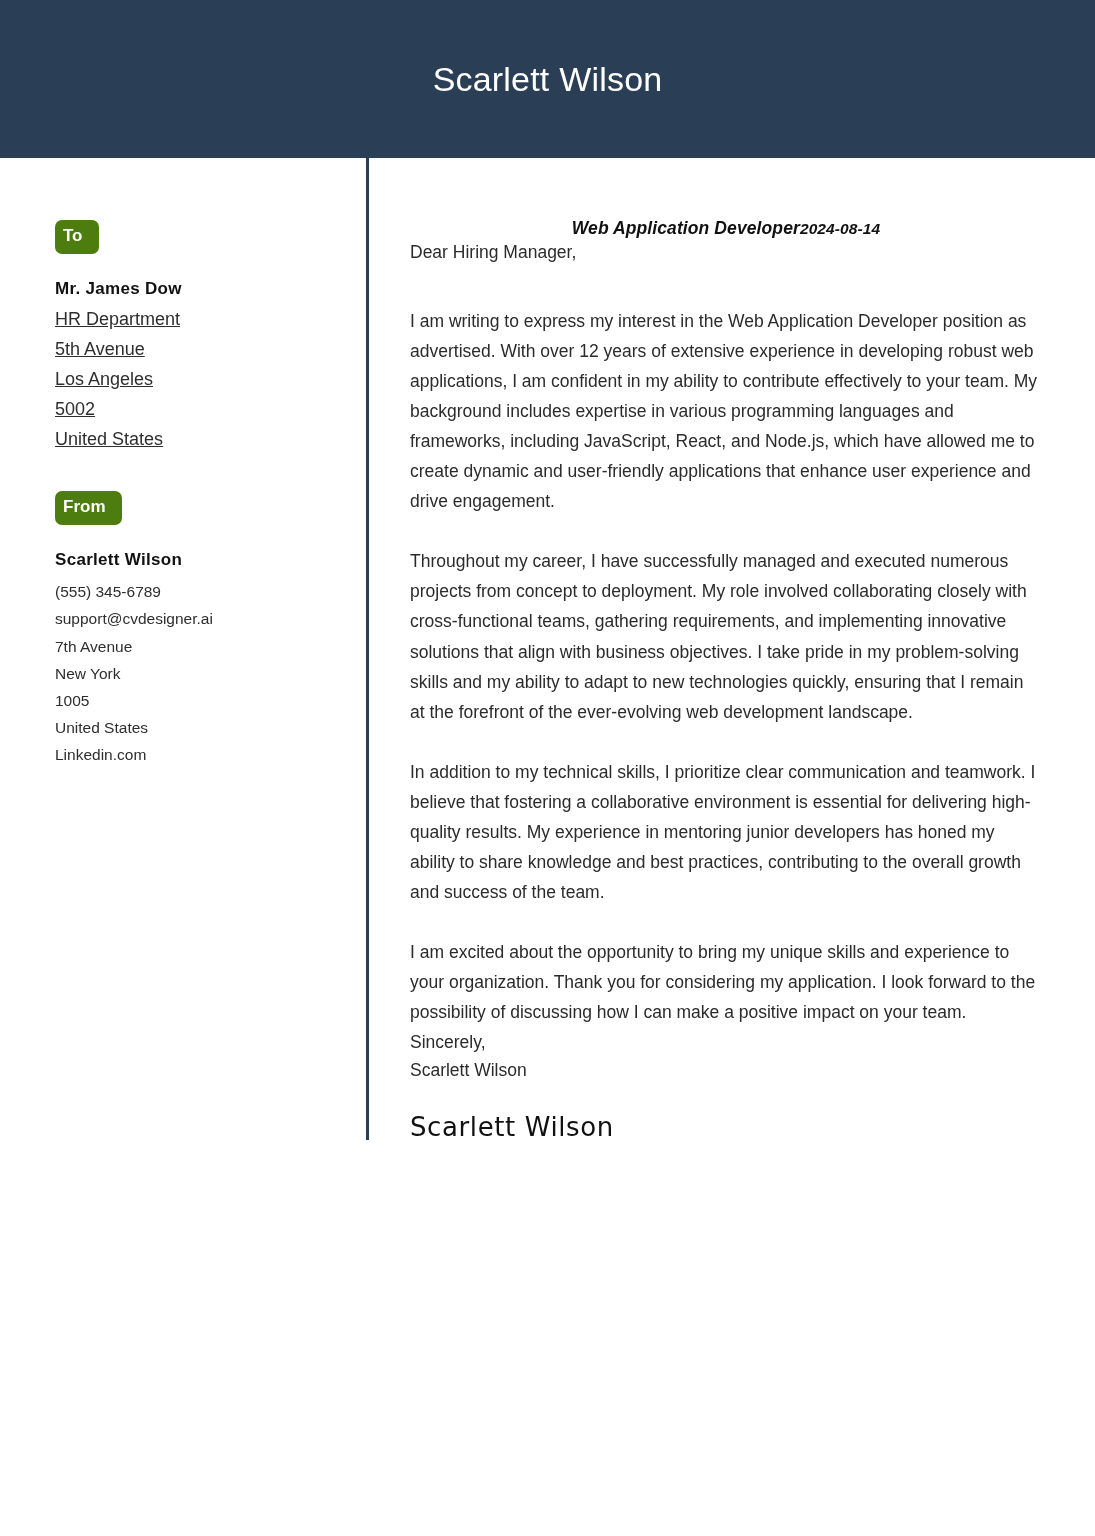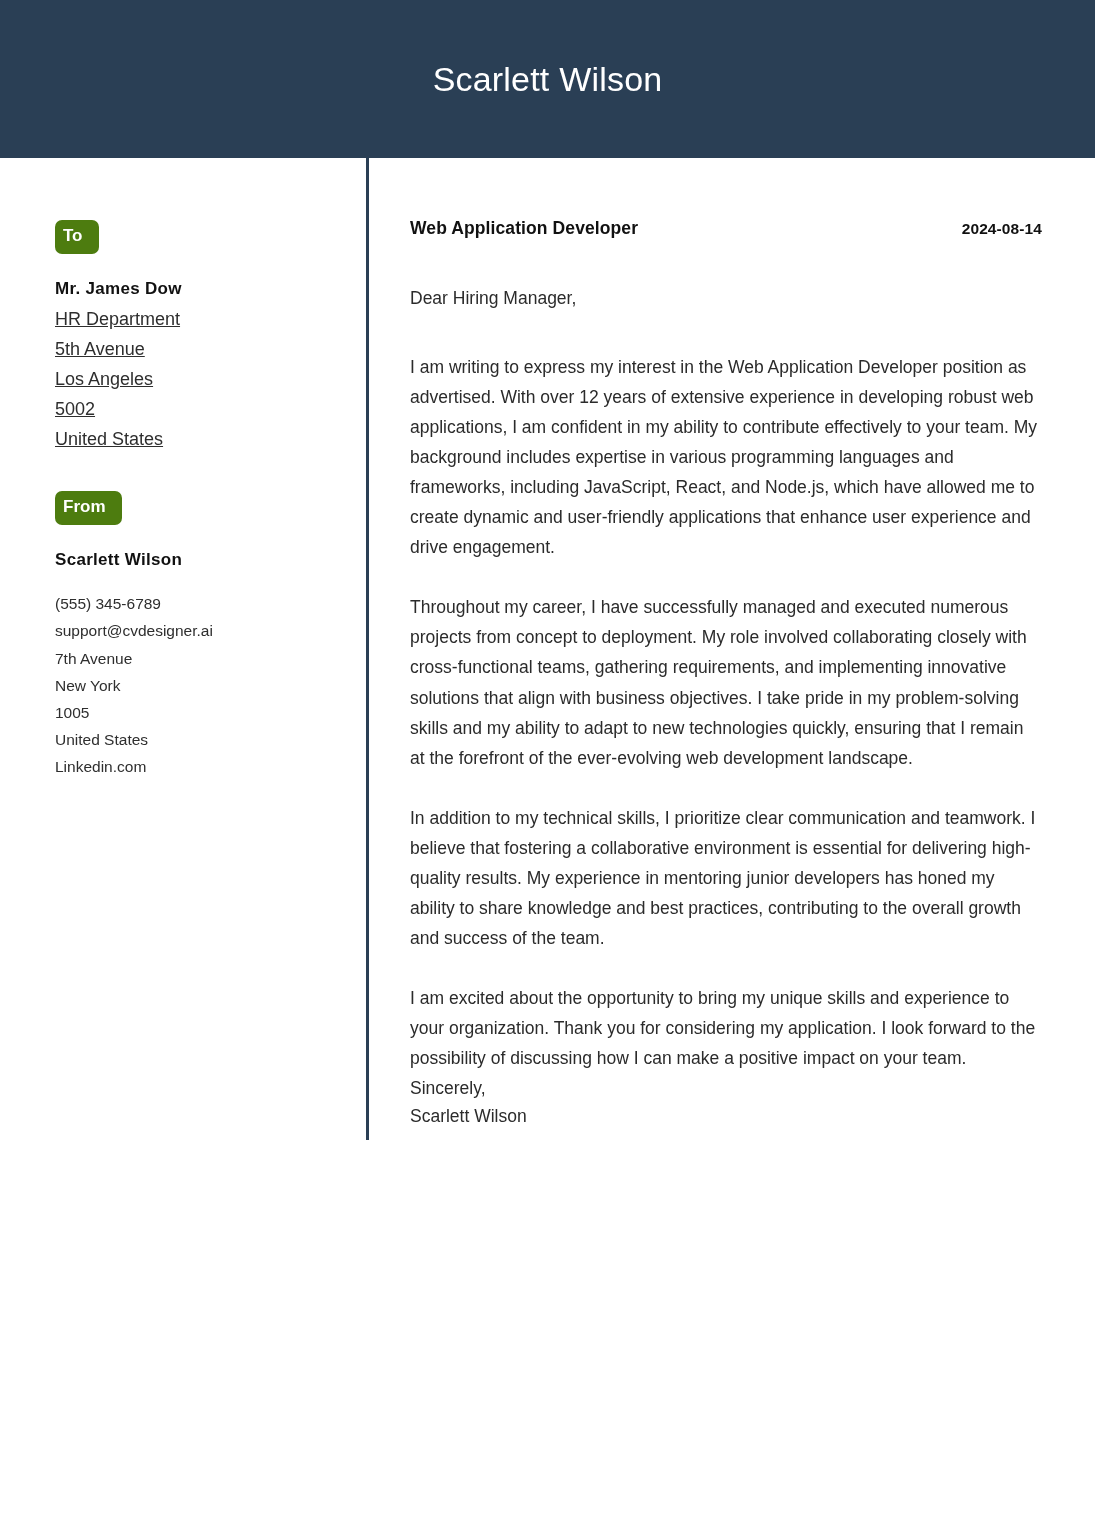--- a/index.html
+++ b/index.html
@@ -94,43 +94,43 @@
     color: #2e2e2e;
     line-height: 1.67;
     text-decoration: underline;
   }
 
   .from-block {
     margin-top: 37px;
   }
 
   .from-lines {
-    margin-top: 17px;
+    margin-top: 5px;
   }
 
   .from-lines .line {
     font-size: 15.5px;
     font-weight: 400;
     color: #2e2e2e;
     line-height: 1.75;
   }
 
   
   .main {
     position: absolute;
     left: 410px;
     top: 218px;
     width: 632px;
   }
 
   .meta-row {
     display: flex;
     align-items: baseline;
-    justify-content: space-between;
-    margin-bottom: 46px;
+    justify-content: center;
+    font-style: italic;
   }
 
   .job-title {
     font-size: 17.5px;
     font-weight: 700;
     color: #111111;
     letter-spacing: 0.1px;
   }
 
   .letter-date {

